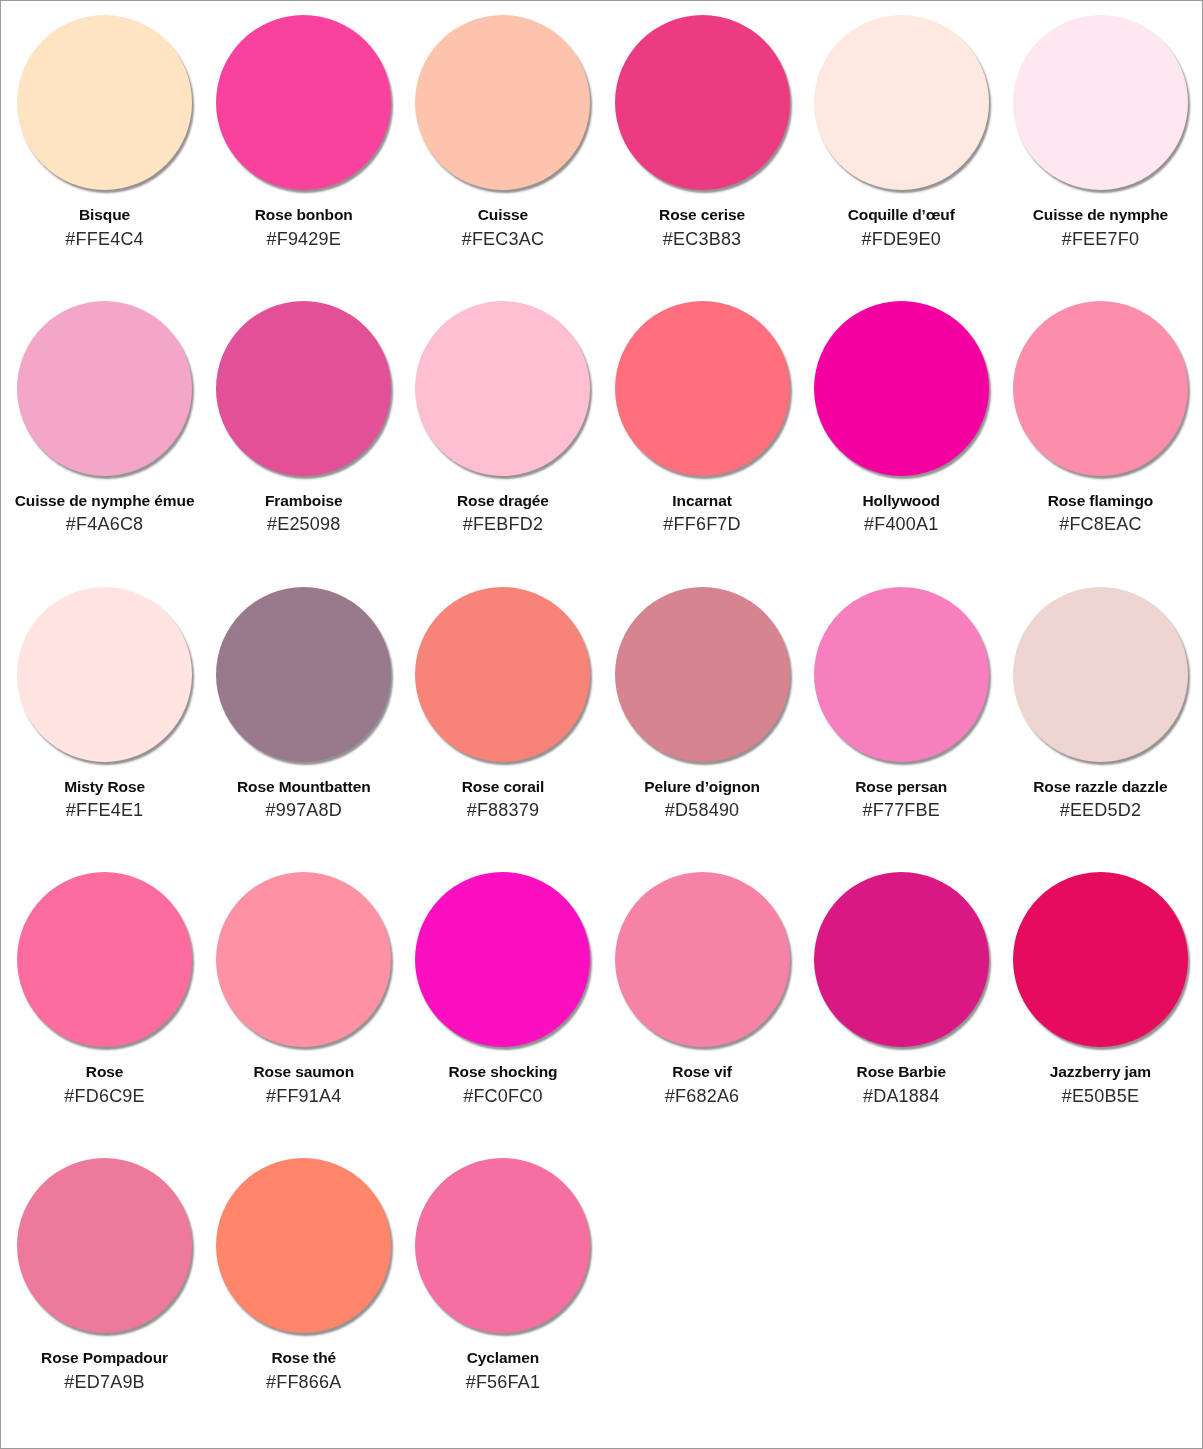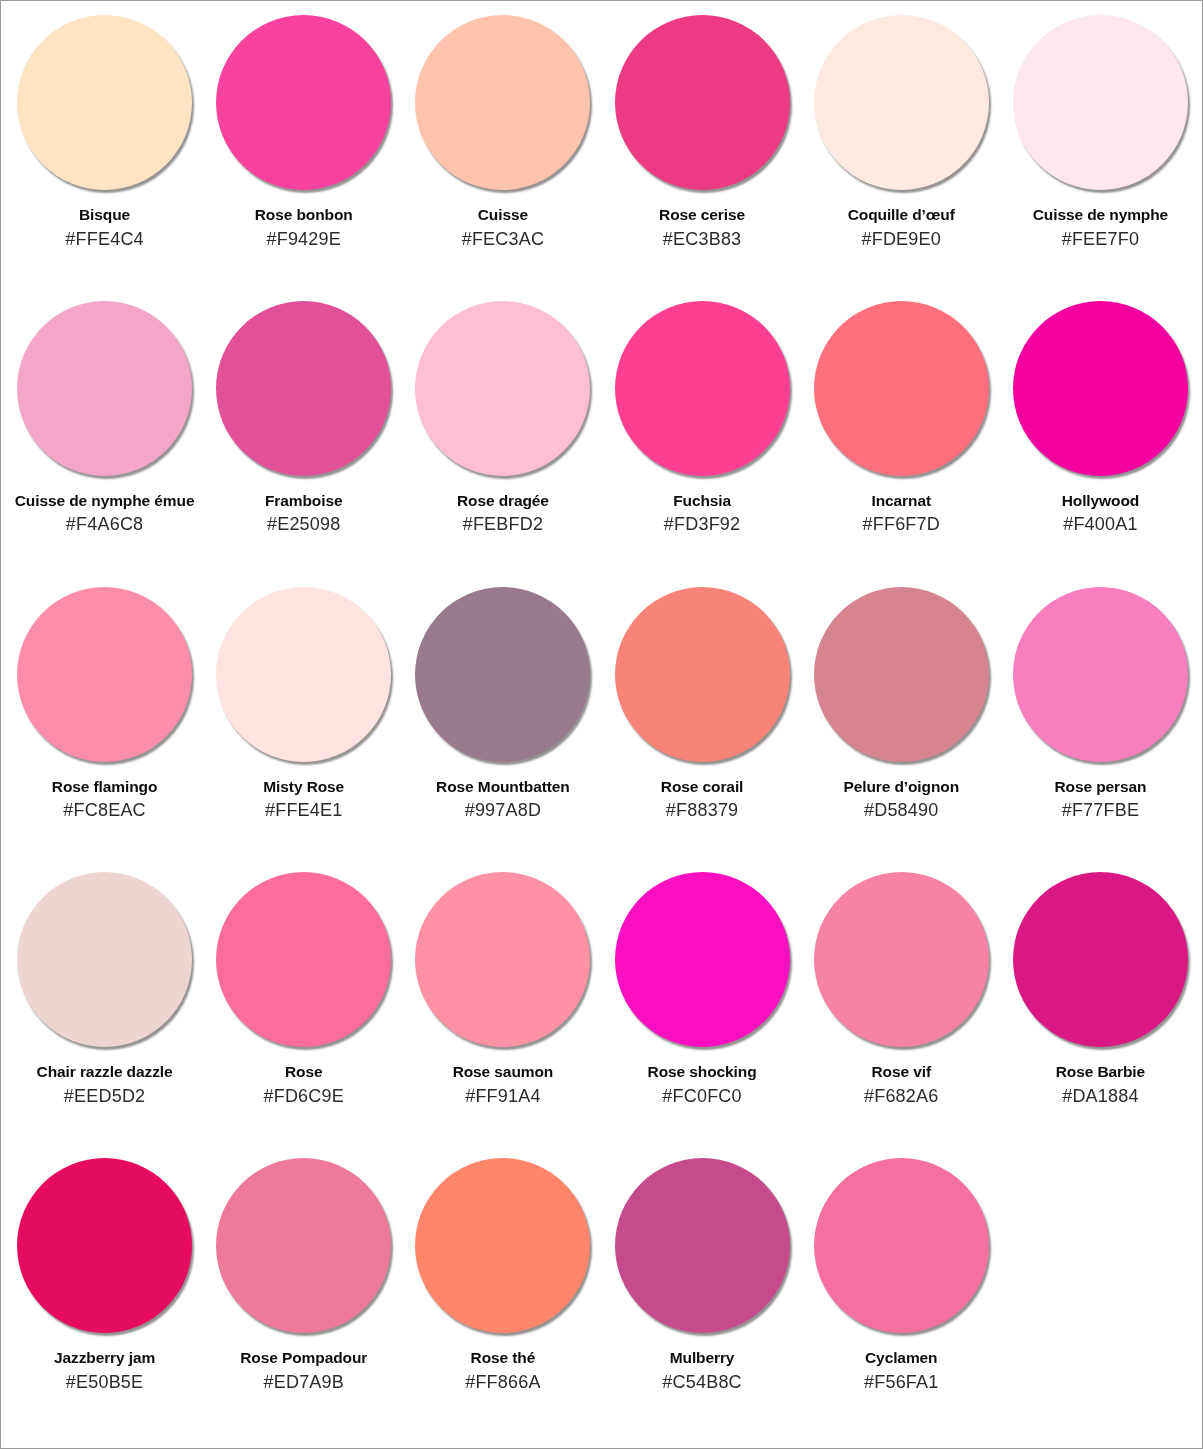--- a/index.html
+++ b/index.html
@@ -131,27 +131,20 @@
         </div>
       </div>
       <div class="swatch">
         <div class="swatch-disc" style="background-color: rgb(254, 191, 210);"></div>
         <div class="swatch-caption">
           <span class="swatch-name">Rose dragée</span>
           <span class="swatch-hex">#FEBFD2</span>
         </div>
       </div>
       <div class="swatch">
-        <div class="swatch-disc" style="background-color: rgb(253, 63, 146);"></div>
-        <div class="swatch-caption">
-          <span class="swatch-name">Fuchsia</span>
-          <span class="swatch-hex">#FD3F92</span>
-        </div>
-      </div>
-      <div class="swatch">
         <div class="swatch-disc" style="background-color: rgb(255, 111, 125);"></div>
         <div class="swatch-caption">
           <span class="swatch-name">Incarnat</span>
           <span class="swatch-hex">#FF6F7D</span>
         </div>
       </div>
       <div class="swatch">
         <div class="swatch-disc" style="background-color: rgb(244, 0, 161);"></div>
         <div class="swatch-caption">
           <span class="swatch-name">Hollywood</span>
@@ -196,21 +189,21 @@
       <div class="swatch">
         <div class="swatch-disc" style="background-color: rgb(247, 127, 190);"></div>
         <div class="swatch-caption">
           <span class="swatch-name">Rose persan</span>
           <span class="swatch-hex">#F77FBE</span>
         </div>
       </div>
       <div class="swatch">
         <div class="swatch-disc" style="background-color: rgb(238, 213, 210);"></div>
         <div class="swatch-caption">
-          <span class="swatch-name">Chair razzle dazzle</span>
+          <span class="swatch-name">Rose razzle dazzle</span>
           <span class="swatch-hex">#EED5D2</span>
         </div>
       </div>
       <div class="swatch">
         <div class="swatch-disc" style="background-color: rgb(253, 108, 158);"></div>
         <div class="swatch-caption">
           <span class="swatch-name">Rose</span>
           <span class="swatch-hex">#FD6C9E</span>
         </div>
       </div>
@@ -254,27 +247,20 @@
         <div class="swatch-caption">
           <span class="swatch-name">Rose Pompadour</span>
           <span class="swatch-hex">#ED7A9B</span>
         </div>
       </div>
       <div class="swatch">
         <div class="swatch-disc" style="background-color: rgb(255, 134, 106);"></div>
         <div class="swatch-caption">
           <span class="swatch-name">Rose thé</span>
           <span class="swatch-hex">#FF866A</span>
-        </div>
-      </div>
-      <div class="swatch">
-        <div class="swatch-disc" style="background-color: rgb(197, 75, 140);"></div>
-        <div class="swatch-caption">
-          <span class="swatch-name">Mulberry</span>
-          <span class="swatch-hex">#C54B8C</span>
         </div>
       </div>
       <div class="swatch">
         <div class="swatch-disc" style="background-color: rgb(245, 111, 161);"></div>
         <div class="swatch-caption">
           <span class="swatch-name">Cyclamen</span>
           <span class="swatch-hex">#F56FA1</span>
         </div>
       </div>
     </div>

